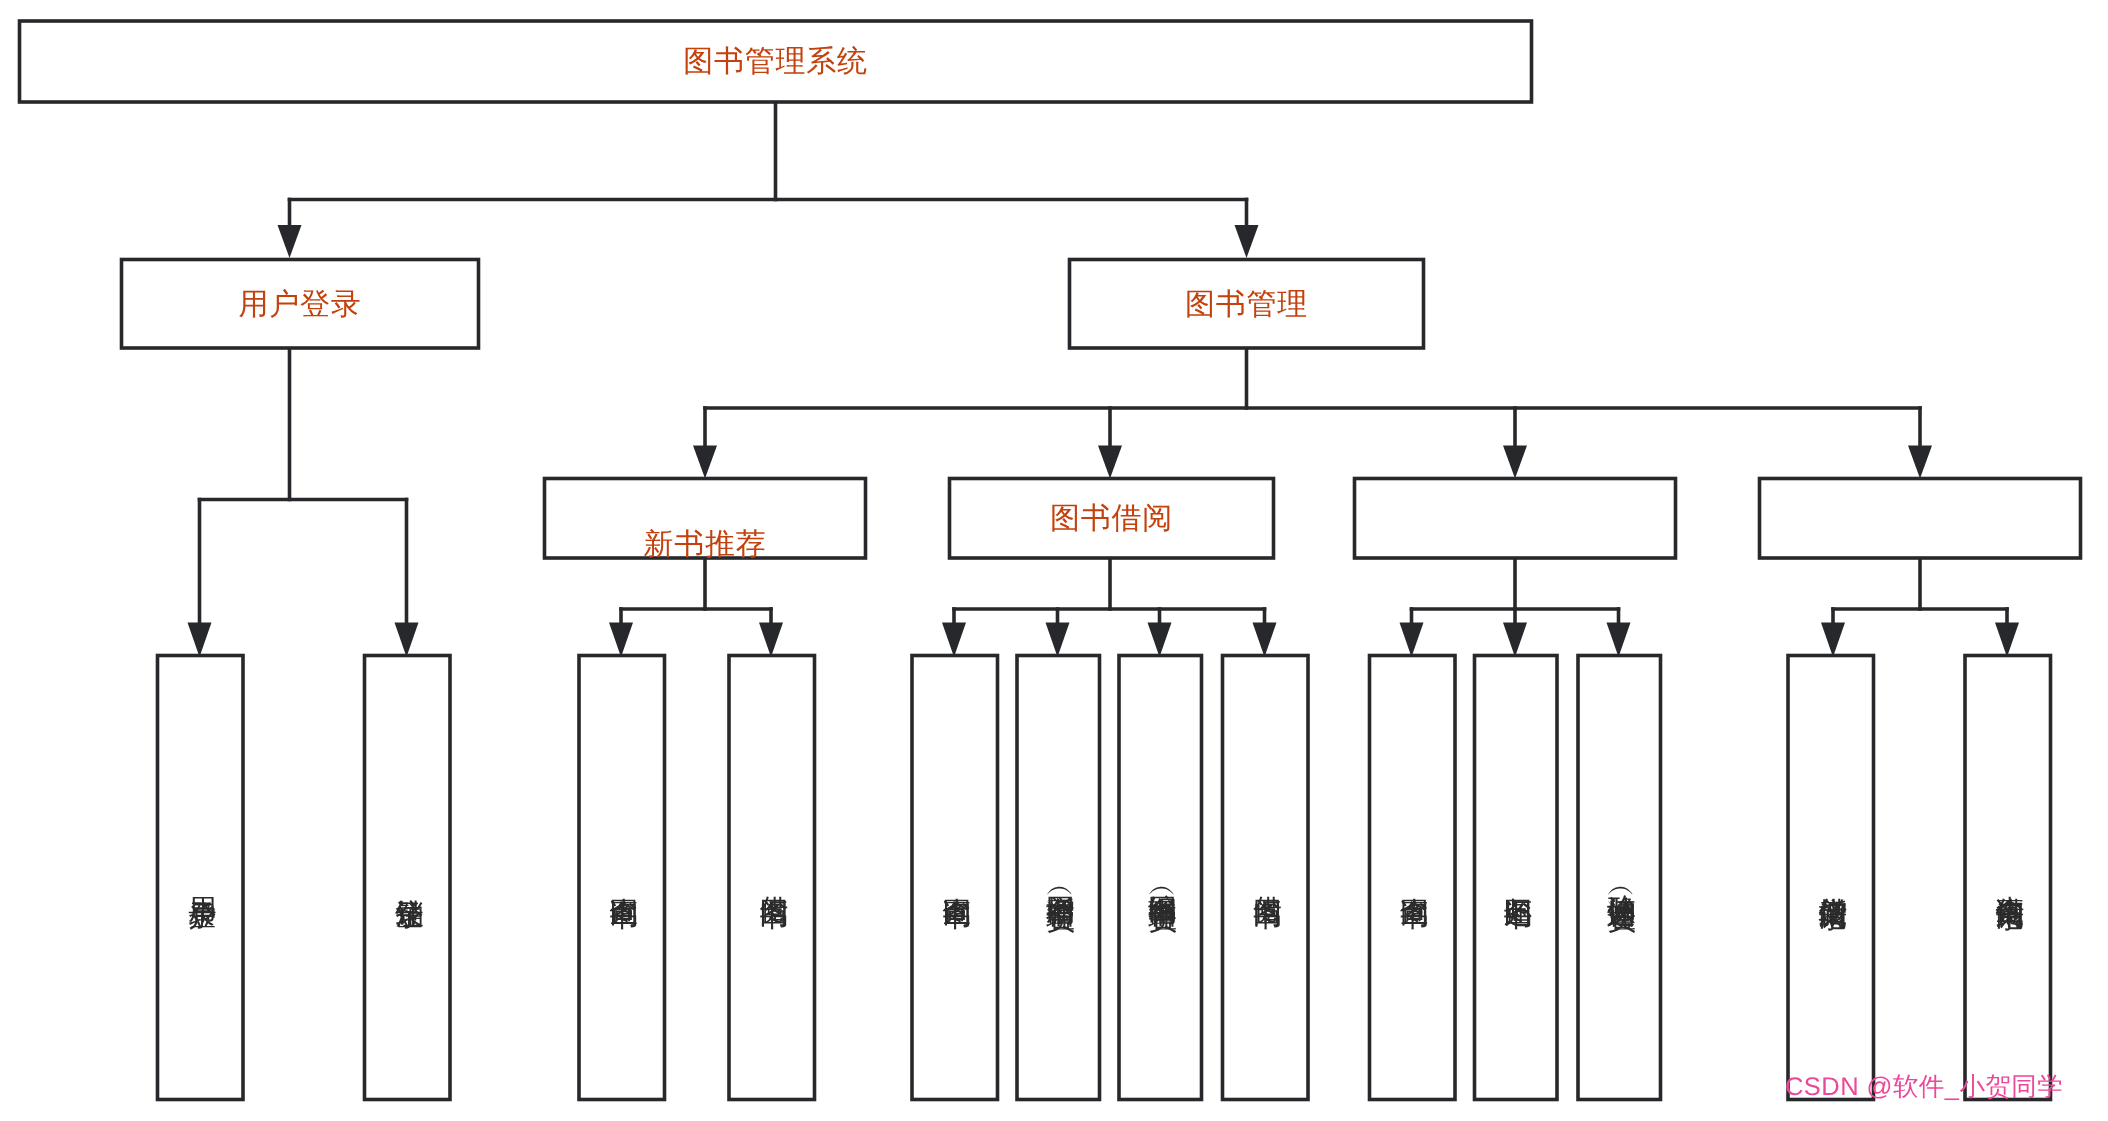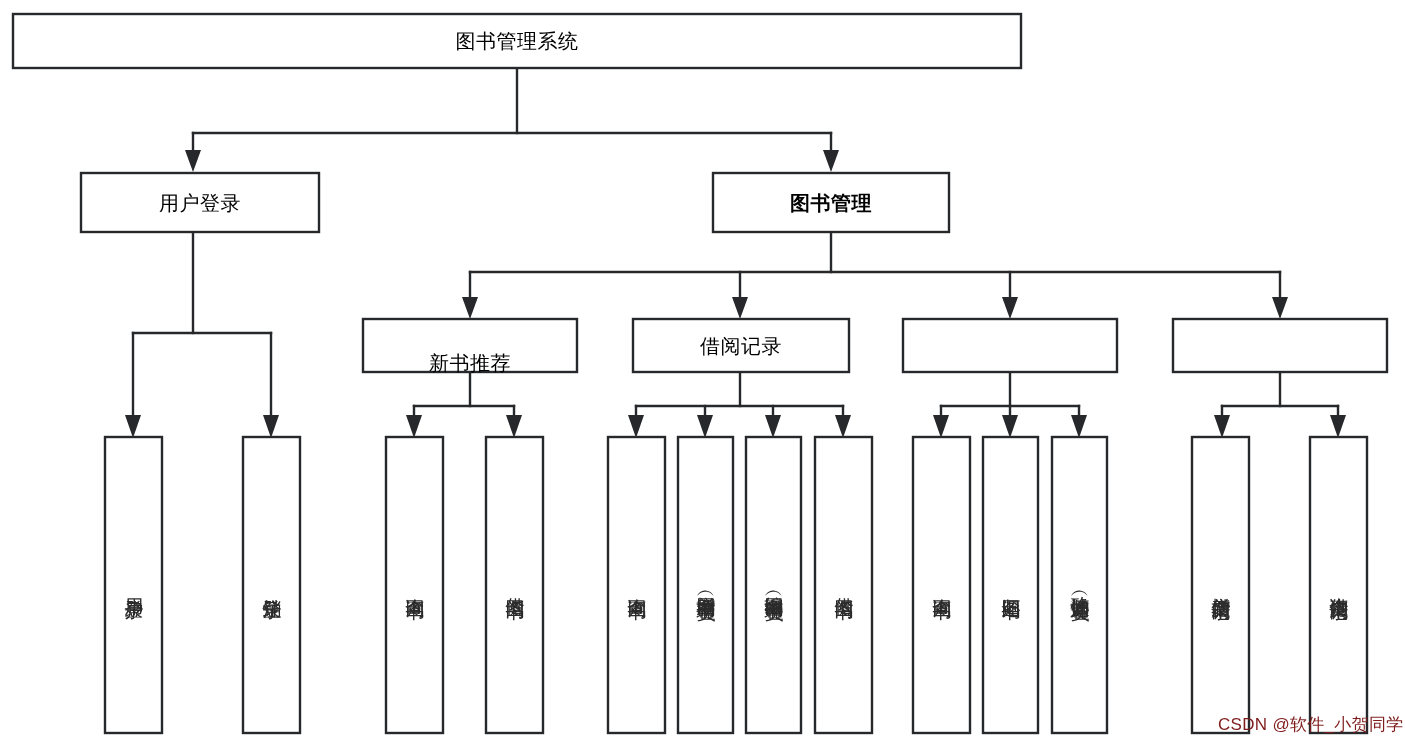--- a/index.html
+++ b/index.html
@@ -40,21 +40,21 @@
   .arrow-head {
     fill: #26282b;
     stroke: none;
   }
   .node-label-h {
     position: absolute;
     display: flex;
     align-items: center;
     justify-content: center;
     text-align: left;
-    color: #000000;
+    color: #c2410c;
     font-size: 20px;
     line-height: 1.2;
     letter-spacing: 0.5px;
     white-space: nowrap;
     pointer-events: none;
   }
   .node-label-v {
     position: absolute;
     display: flex;
     align-items: center;
@@ -66,24 +66,23 @@
     writing-mode: vertical-rl;
     text-orientation: upright;
     white-space: nowrap;
     pointer-events: none;
   }
   .watermark {
     position: absolute;
     left: 1190px;
     top: 713px;
     font-size: 17px;
-    color: #7f1d1d;
+    color: #ec4899;
     white-space: nowrap;
     letter-spacing: 0.3px;
-    padding-left: 28px;
   }
 </style>
 </head>
 <body>
 
 <div id="diagram-root">
 
   <svg class="diagram-canvas" viewBox="0 0 1405 747">
 
     <g>
@@ -184,24 +183,24 @@
     <rect class="node-box" x="983" y="437" width="55" height="296"></rect>
     <rect class="node-box" x="1052" y="437" width="55" height="296"></rect>
 
     <rect class="node-box" x="1192" y="437" width="57" height="296"></rect>
     <rect class="node-box" x="1310" y="437" width="57" height="296"></rect>
   </svg>
 
   <div class="node-label-h" style="left:13px; top:14px; width:1008px; height:54px;">图书管理系统</div>
 
   <div class="node-label-h" style="left:81px; top:173px; width:238px; height:59px;">用户登录</div>
-  <div class="node-label-h" style="left:713px; top:173px; width:236px; height:59px;font-weight:bold;">图书管理</div>
+  <div class="node-label-h" style="left:713px; top:173px; width:236px; height:59px;">图书管理</div>
 
   <div class="node-label-h" style="left:363px; top:336px; width:214px; height:53px;">新书推荐</div>
-  <div class="node-label-h" style="left:633px; top:319px; width:216px; height:53px;">借阅记录</div>
+  <div class="node-label-h" style="left:633px; top:319px; width:216px; height:53px;">图书借阅</div>
 
   <div class="node-label-v" style="left:105px; top:437px; width:57px; height:296px;">用户登录</div>
   <div class="node-label-v" style="left:243px; top:437px; width:57px; height:296px;">注销登录</div>
 
   <div class="node-label-v" style="left:386px; top:437px; width:57px; height:296px;">查询图书</div>
   <div class="node-label-v" style="left:486px; top:437px; width:57px; height:296px;">借阅图书</div>
 
   <div class="node-label-v" style="left:608px; top:437px; width:57px; height:296px;">查询图书</div>
   <div class="node-label-v" style="left:678px; top:437px; width:55px; height:296px;">新增图书（管理员）</div>
   <div class="node-label-v" style="left:746px; top:437px; width:55px; height:296px;">编辑图书（管理员）</div>

